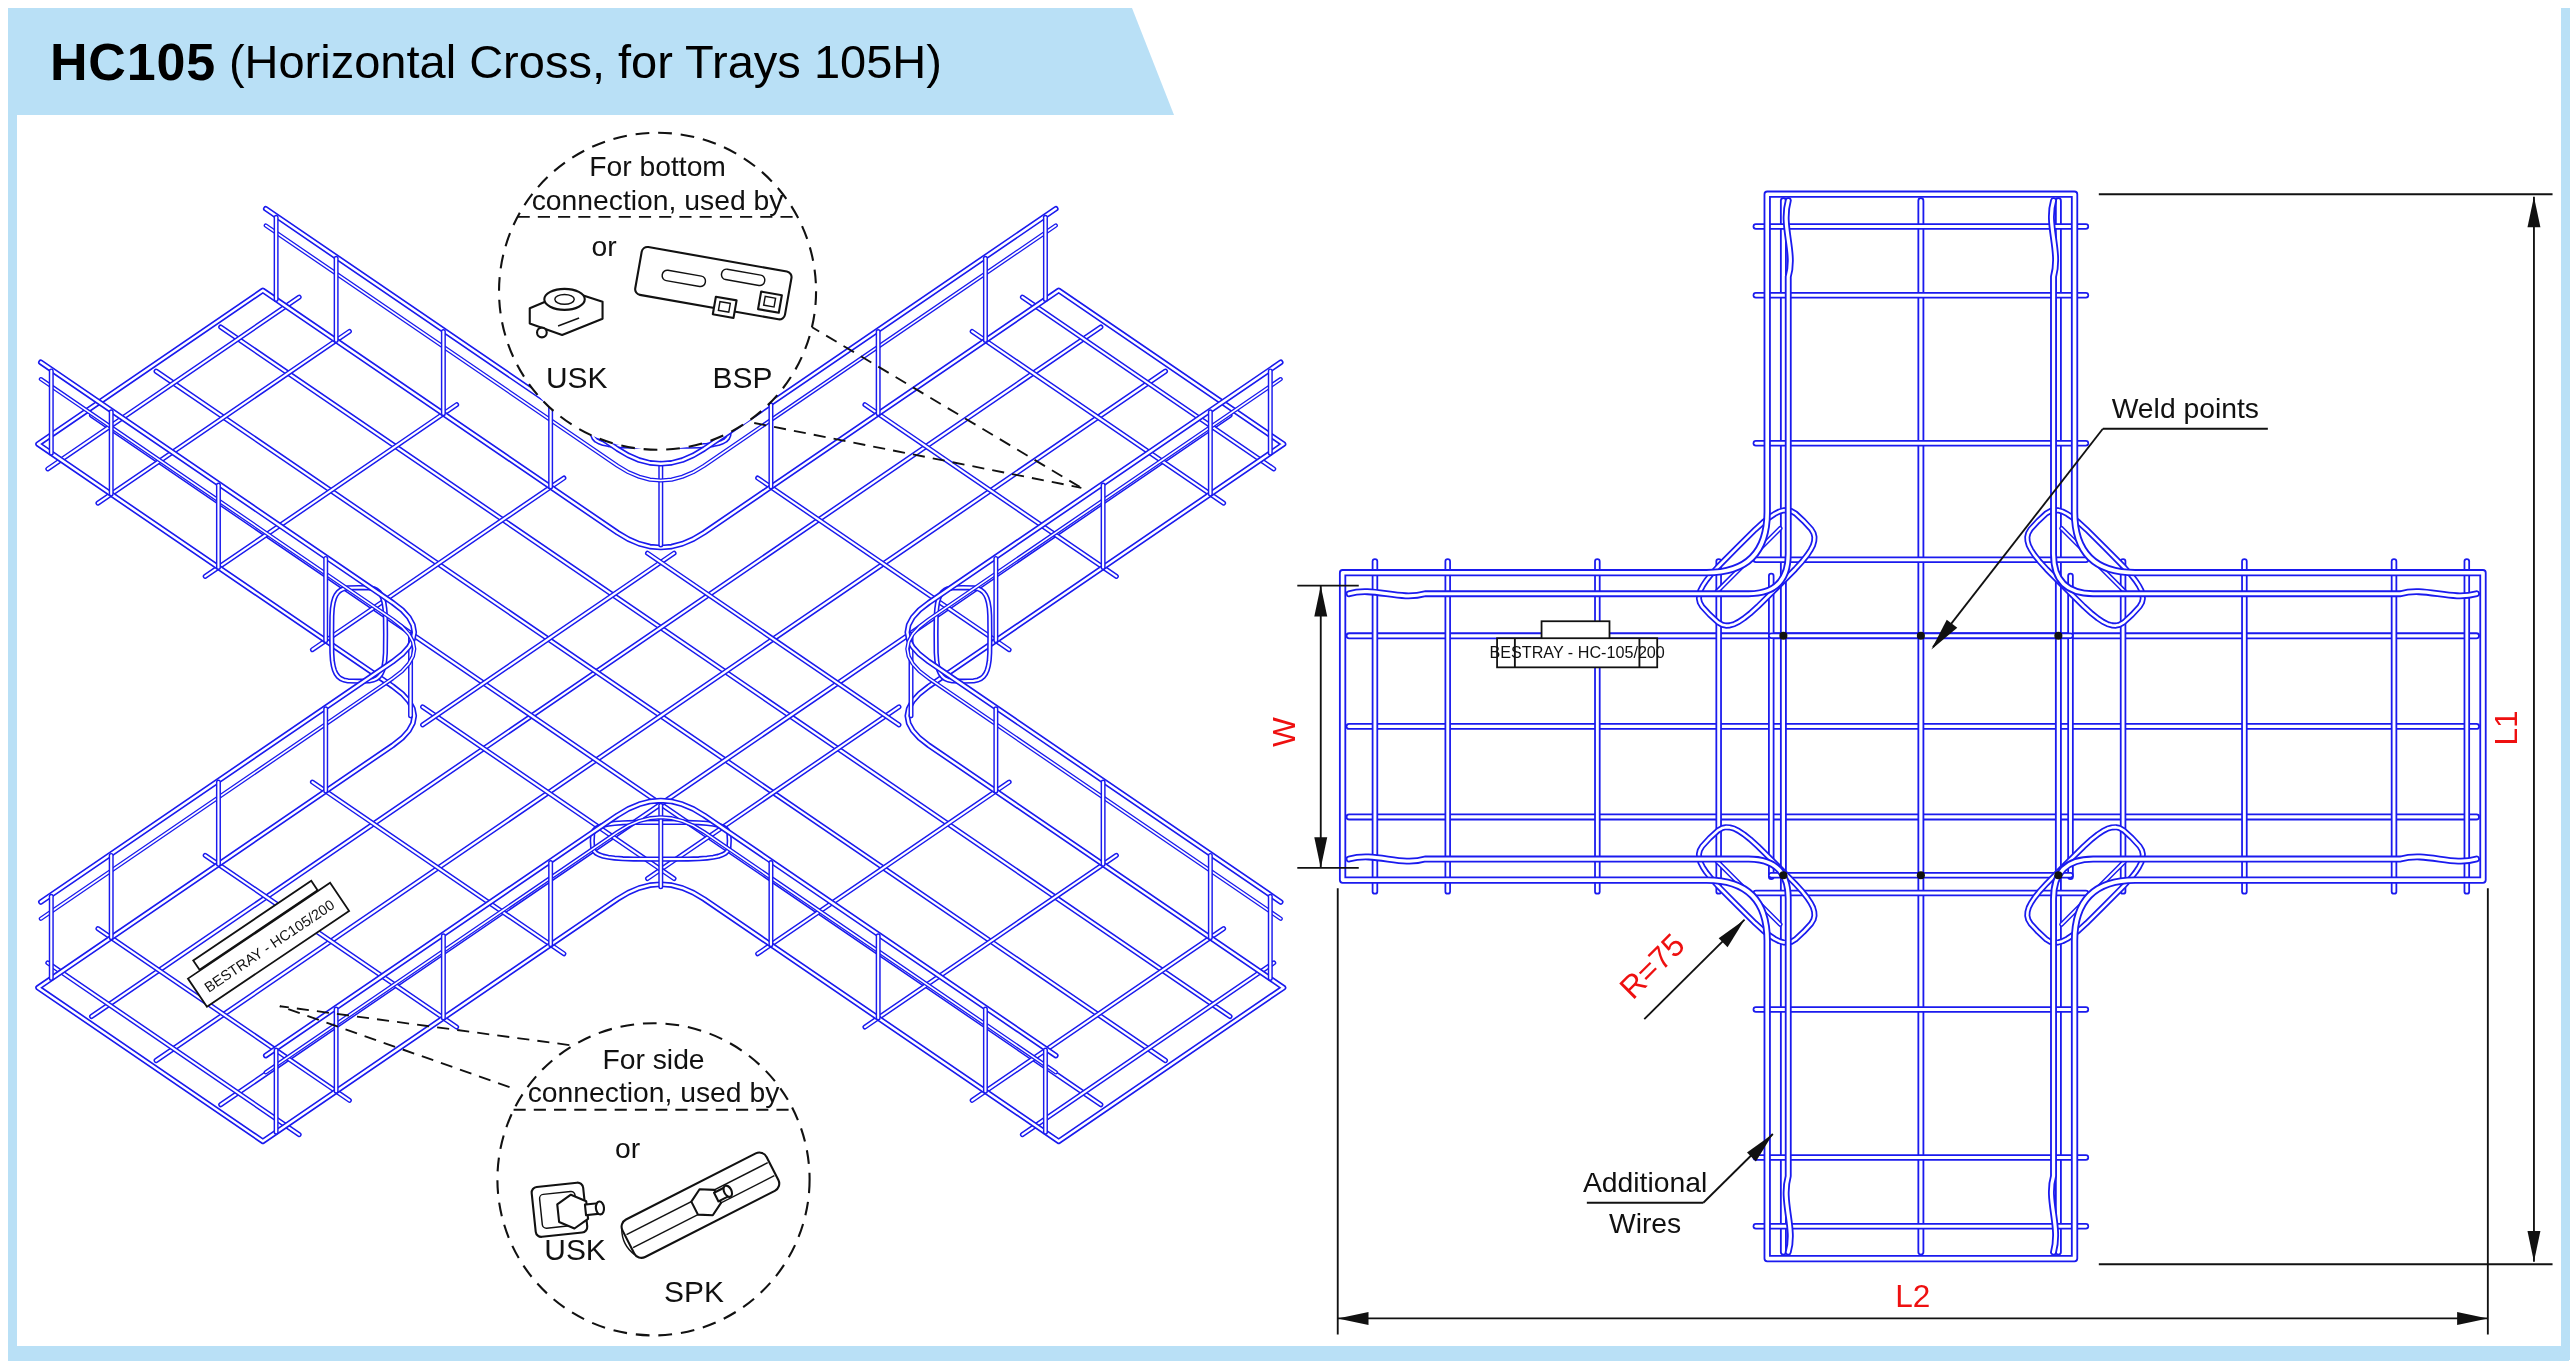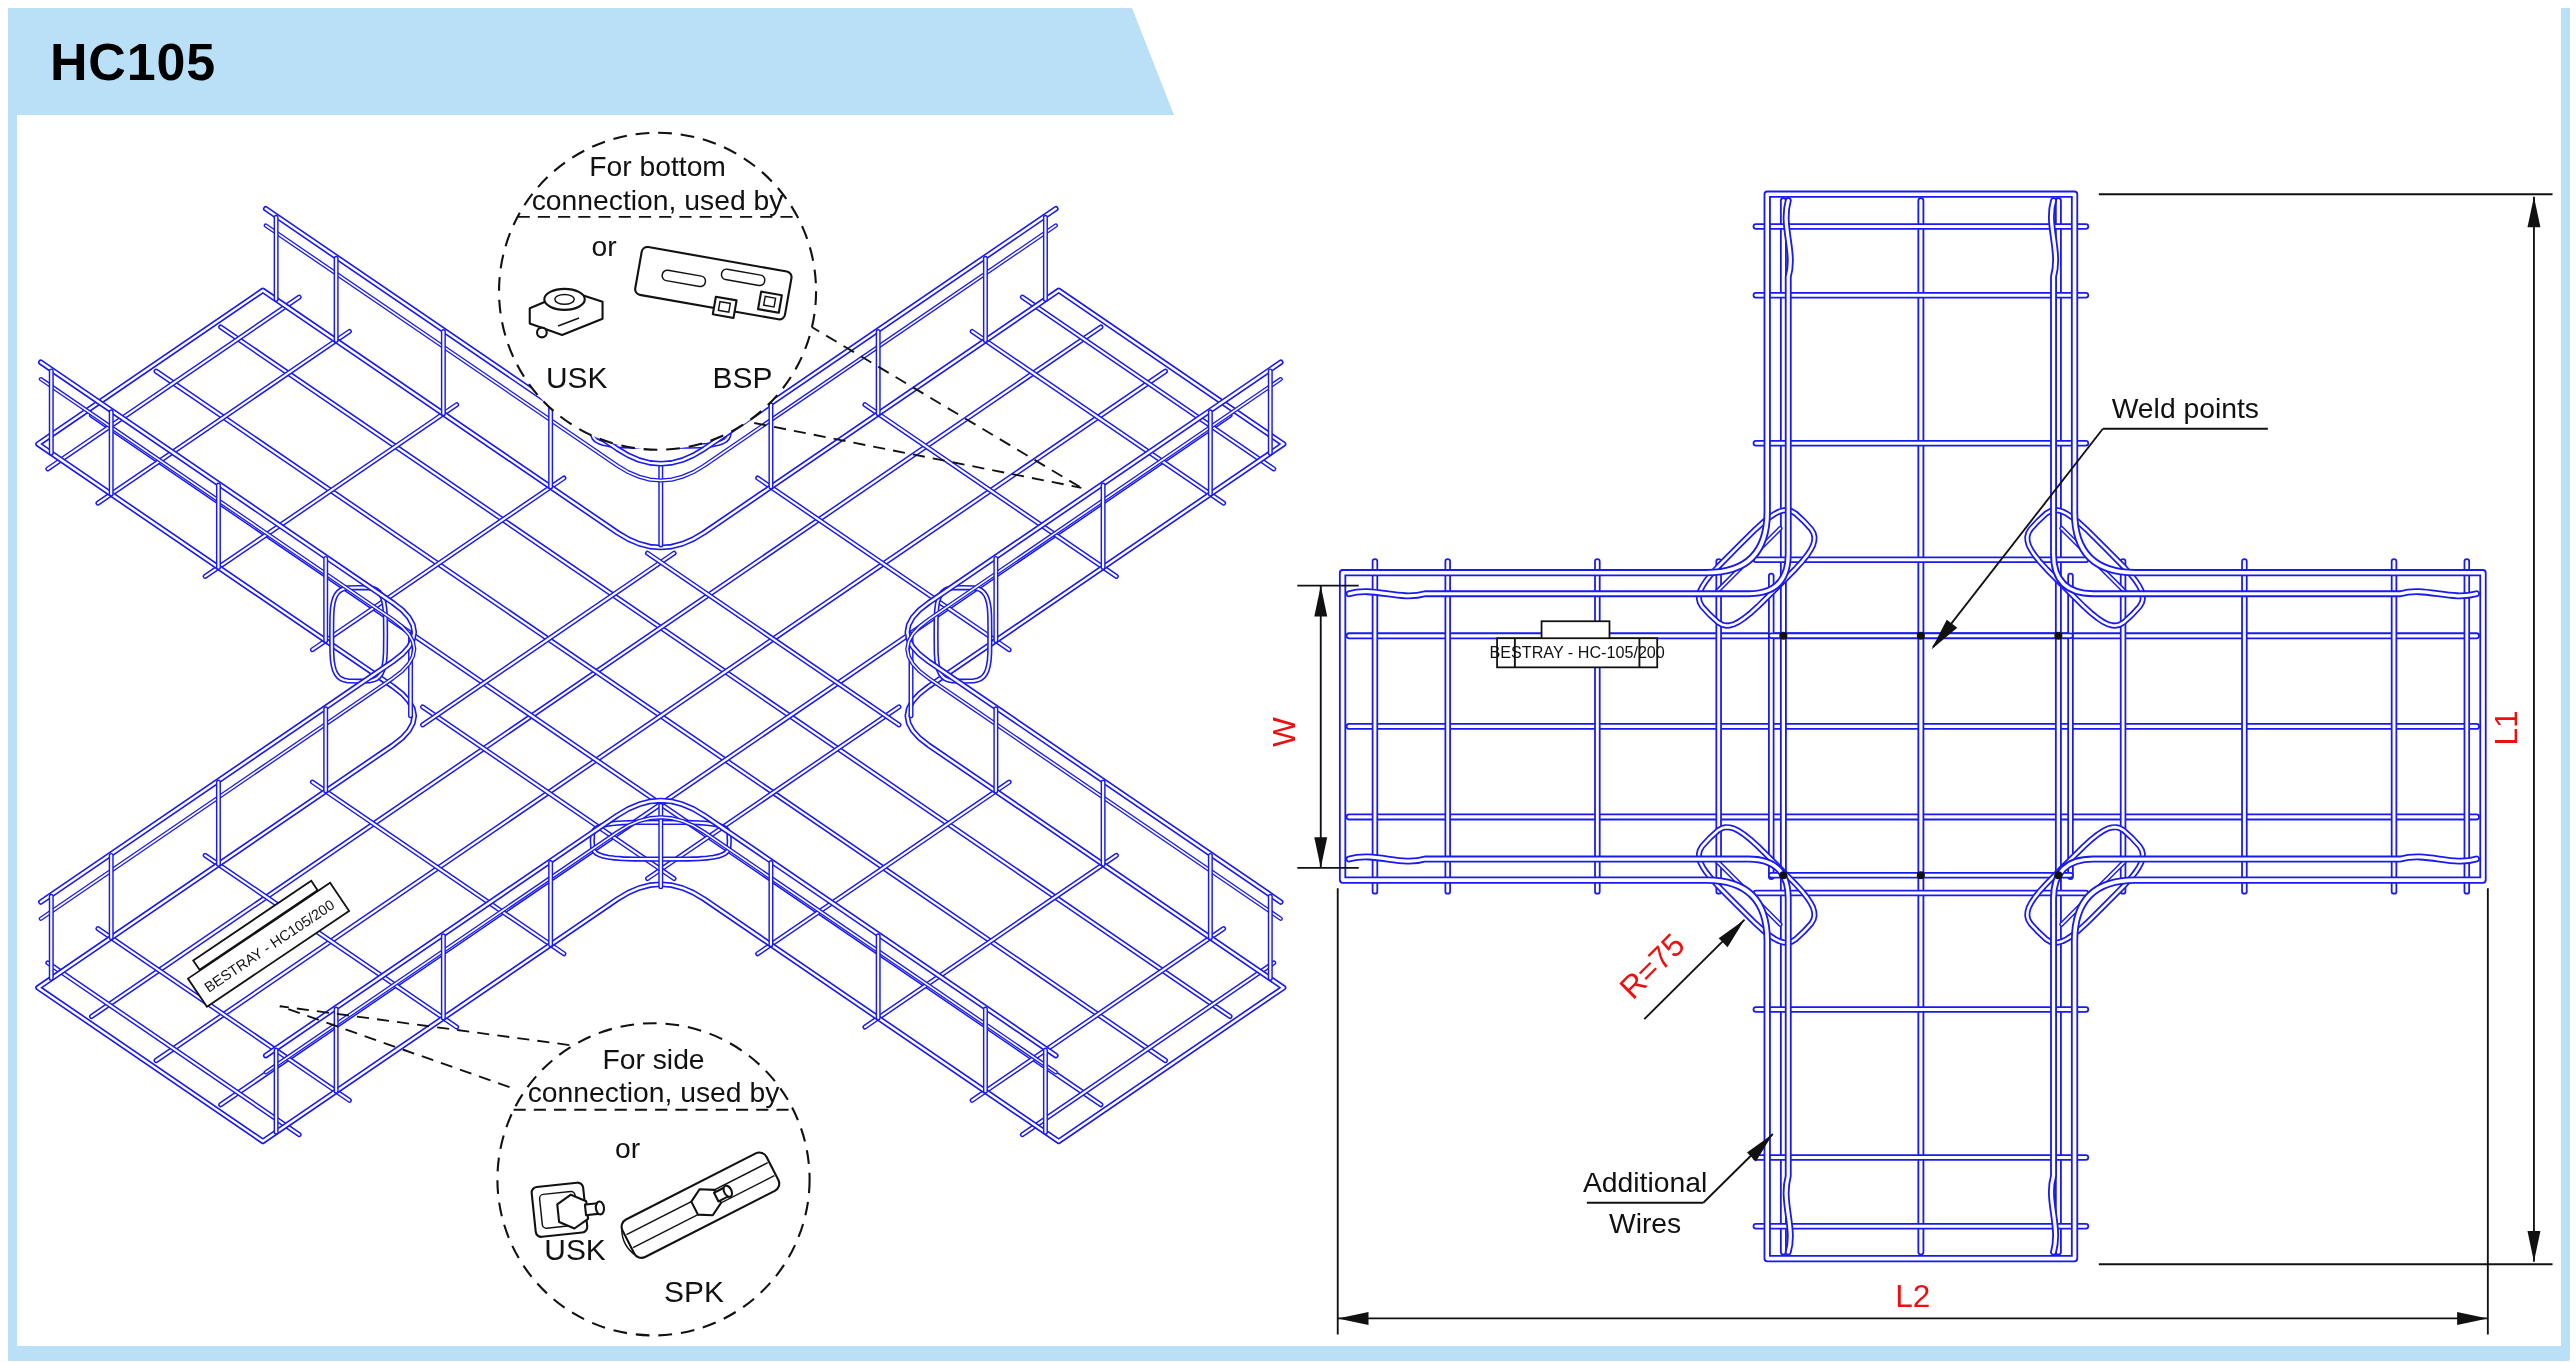--- a/index.html
+++ b/index.html
@@ -30,20 +30,21 @@
 </style>
 </head>
 <body>
 
 <div class="frame" style="left:8px;top:8px;width:9px;height:1352px;"></div>
 <div class="frame" style="left:2561px;top:8px;width:9px;height:1352px;"></div>
 <div class="frame" style="left:8px;top:1346px;width:2561px;height:14.6px;"></div>
 
 <div id="banner">
   <span class="code">HC105</span>
+  <span class="sub">(Horizontal Cross, for Trays 105H)</span>
 </div>
 
 <svg id="stage" width="2576" height="1363" viewBox="0 0 3185 1685">
 
   <g id="iso-geo">
       <path d="M273.0 404.3L1520.7 1256.6" fill="none" stroke="#1a1aee" stroke-width="6.5" stroke-linecap="round" stroke-linejoin="round"></path>
       <path d="M273.0 404.3L1520.7 1256.6" fill="none" stroke="#fff" stroke-width="2.8" stroke-linecap="round" stroke-linejoin="round"></path>
       <path d="M1361.0 404.3L113.3 1256.6" fill="none" stroke="#1a1aee" stroke-width="6.5" stroke-linecap="round" stroke-linejoin="round"></path>
       <path d="M1361.0 404.3L113.3 1256.6" fill="none" stroke="#fff" stroke-width="2.8" stroke-linecap="round" stroke-linejoin="round"></path>
       <path d="M193.1 458.9L1440.9 1311.1" fill="none" stroke="#1a1aee" stroke-width="6.5" stroke-linecap="round" stroke-linejoin="round"></path>

